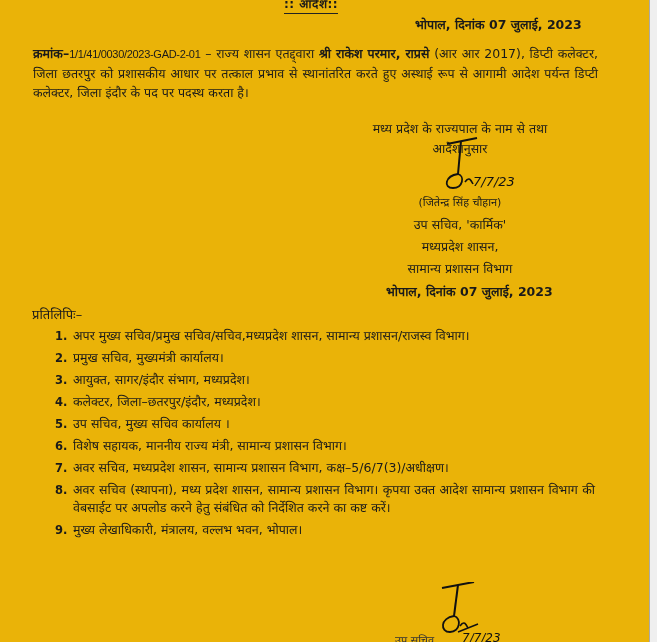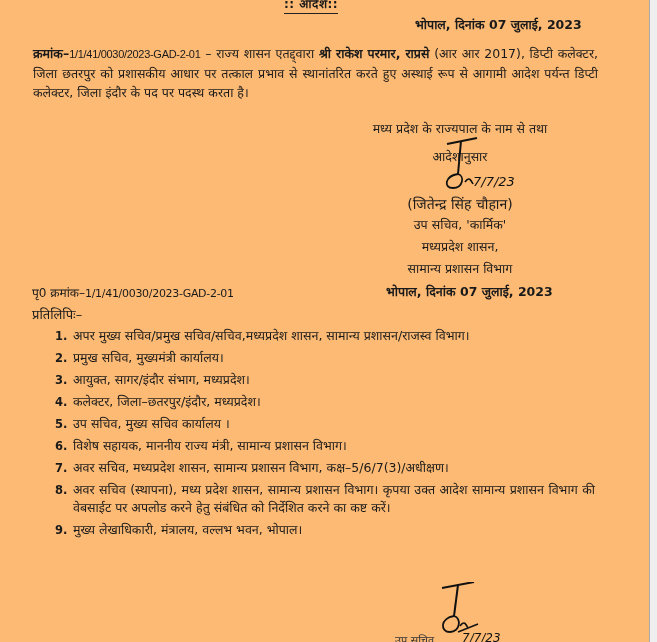--- a/index.html
+++ b/index.html
@@ -4,21 +4,21 @@
   <style>
     html, body { margin: 0; padding: 0; }
     body {
       width: 657px; height: 642px; overflow: hidden; position: relative;
       background: #ffffff;
       font-family: "DejaVu Sans", "Liberation Sans", sans-serif;
       color: #1a1a1a;
     }
     .page {
       position: absolute; left: 0; top: 0; width: 649px; height: 642px;
-      background: #fdba74;
+      background: #eab308;
     }
     .right-strip {
       position: absolute; left: 649px; top: 0; width: 8px; height: 642px;
       background: #efefef; border-left: 1px solid #a9a9a9;
     }
     .abs { position: absolute; white-space: nowrap; }
     .title {
       left: 284px; top: -5px; font-size: 12px; font-weight: bold;
       border-bottom: 1px solid #222; padding-bottom: 1px; letter-spacing: 0.5px;
     }
@@ -55,41 +55,38 @@
   <div class="abs title">:: आदेश::</div>
 
   <div class="abs date1">भोपाल, दिनांक 07 जुलाई, 2023</div>
 
   <div class="para">
     <span class="b">क्रमांक–</span><span class="ref">1/1/41/0030/2023-GAD-2-01</span><span> – राज्य शासन एतद्द्वारा </span><span class="b">श्री राकेश परमार, राप्रसे</span><span> (आर आर 2017), डिप्टी कलेक्टर, जिला छतरपुर को प्रशासकीय आधार पर तत्काल प्रभाव से स्थानांतरित करते हुए अस्थाई रूप से आगामी आदेश पर्यन्त डिप्टी कलेक्टर, जिला इंदौर के पद पर पदस्थ करता है।</span>
   </div>
 
   <div class="center-block" style="top:120px;">
     <div class="line" style="top:0;">मध्य प्रदेश के राज्यपाल के नाम से तथा</div>
-    <div class="line" style="top:20px;margin-top:8px;">आदेशानुसार</div>
+    <div class="line" style="top:20px;">आदेशानुसार</div>
   </div>
 
   <svg class="sig1" width="90" height="60" viewBox="0 0 90 60">
     <path d="M22 8 L52 2" stroke="#111" stroke-width="2" fill="none"></path>
     <path d="M36 5 L33 38" stroke="#111" stroke-width="2" fill="none"></path>
     <path d="M33 38 C20 40 18 52 28 52 C38 52 40 40 33 38 Z" stroke="#111" stroke-width="1.8" fill="none"></path>
     <path d="M40 46 C44 40 46 44 48 48" stroke="#111" stroke-width="1.6" fill="none"></path>
     <text x="48" y="50" font-size="13" font-style="italic" fill="#111" font-family="DejaVu Sans, sans-serif">7/7/23</text>
   </svg>
 
   <div class="center-block" style="top:194px;">
-    <div class="line" style="top:0; font-size:14px;">(जितेन्द्र सिंह चौहान)</div>
+    <div class="line" style="top:0; font-size:11px;">(जितेन्द्र सिंह चौहान)</div>
     <div class="line" style="top:22px;">उप सचिव, 'कार्मिक'</div>
     <div class="line" style="top:44px;">मध्यप्रदेश शासन,</div>
     <div class="line" style="top:66px;">सामान्य प्रशासन विभाग</div>
   </div>
 
-  <div class="abs endorse-ref">
-    <span>पृ0 क्रमांक–</span><span class="ref">1/1/41/0030/2023-GAD-2-01</span>
-  </div>
   <div class="abs date2">भोपाल, दिनांक 07 जुलाई, 2023</div>
 
   <div class="abs copy-label">प्रतिलिपिः–</div>
 
   <div class="list">
     <div class="item">
         <span class="num">1.</span>
         <span class="txt">अपर मुख्य सचिव/प्रमुख सचिव/सचिव,मध्यप्रदेश शासन, सामान्य प्रशासन/राजस्व विभाग।</span>
       </div>
     <div class="item">

